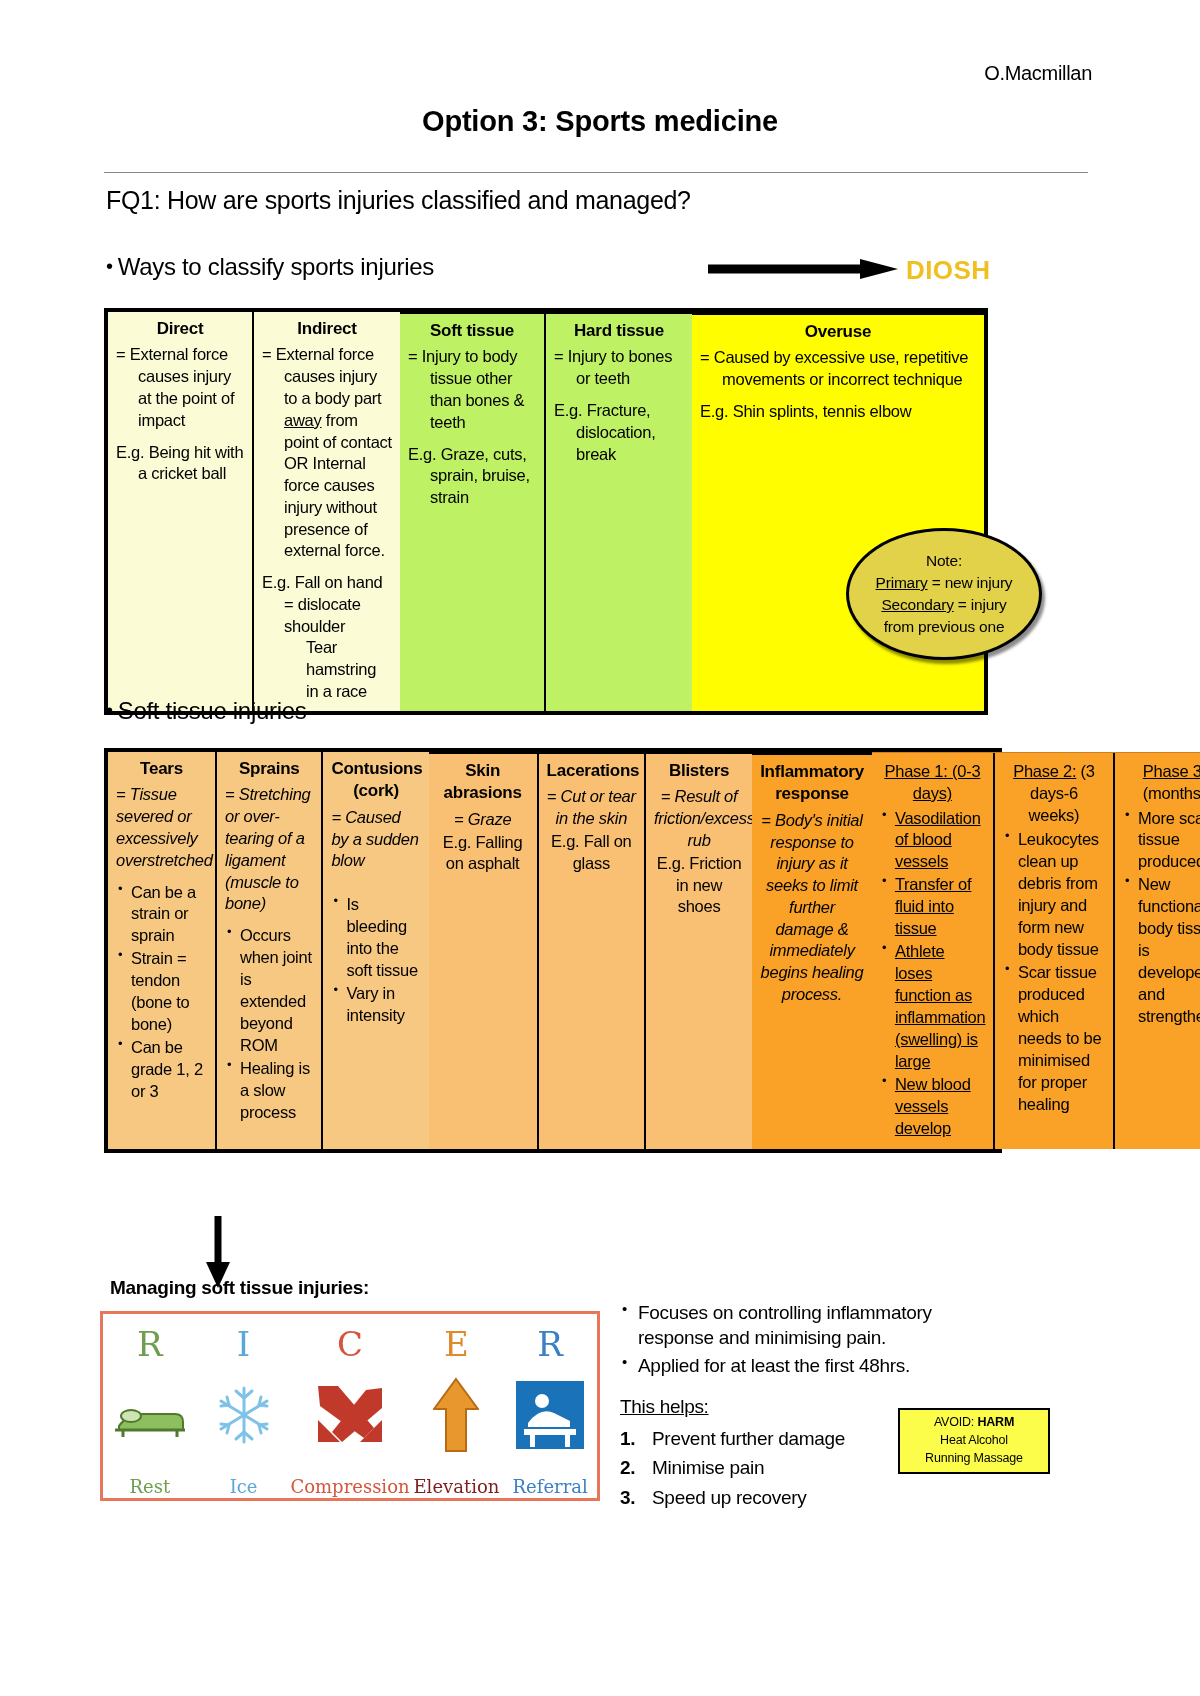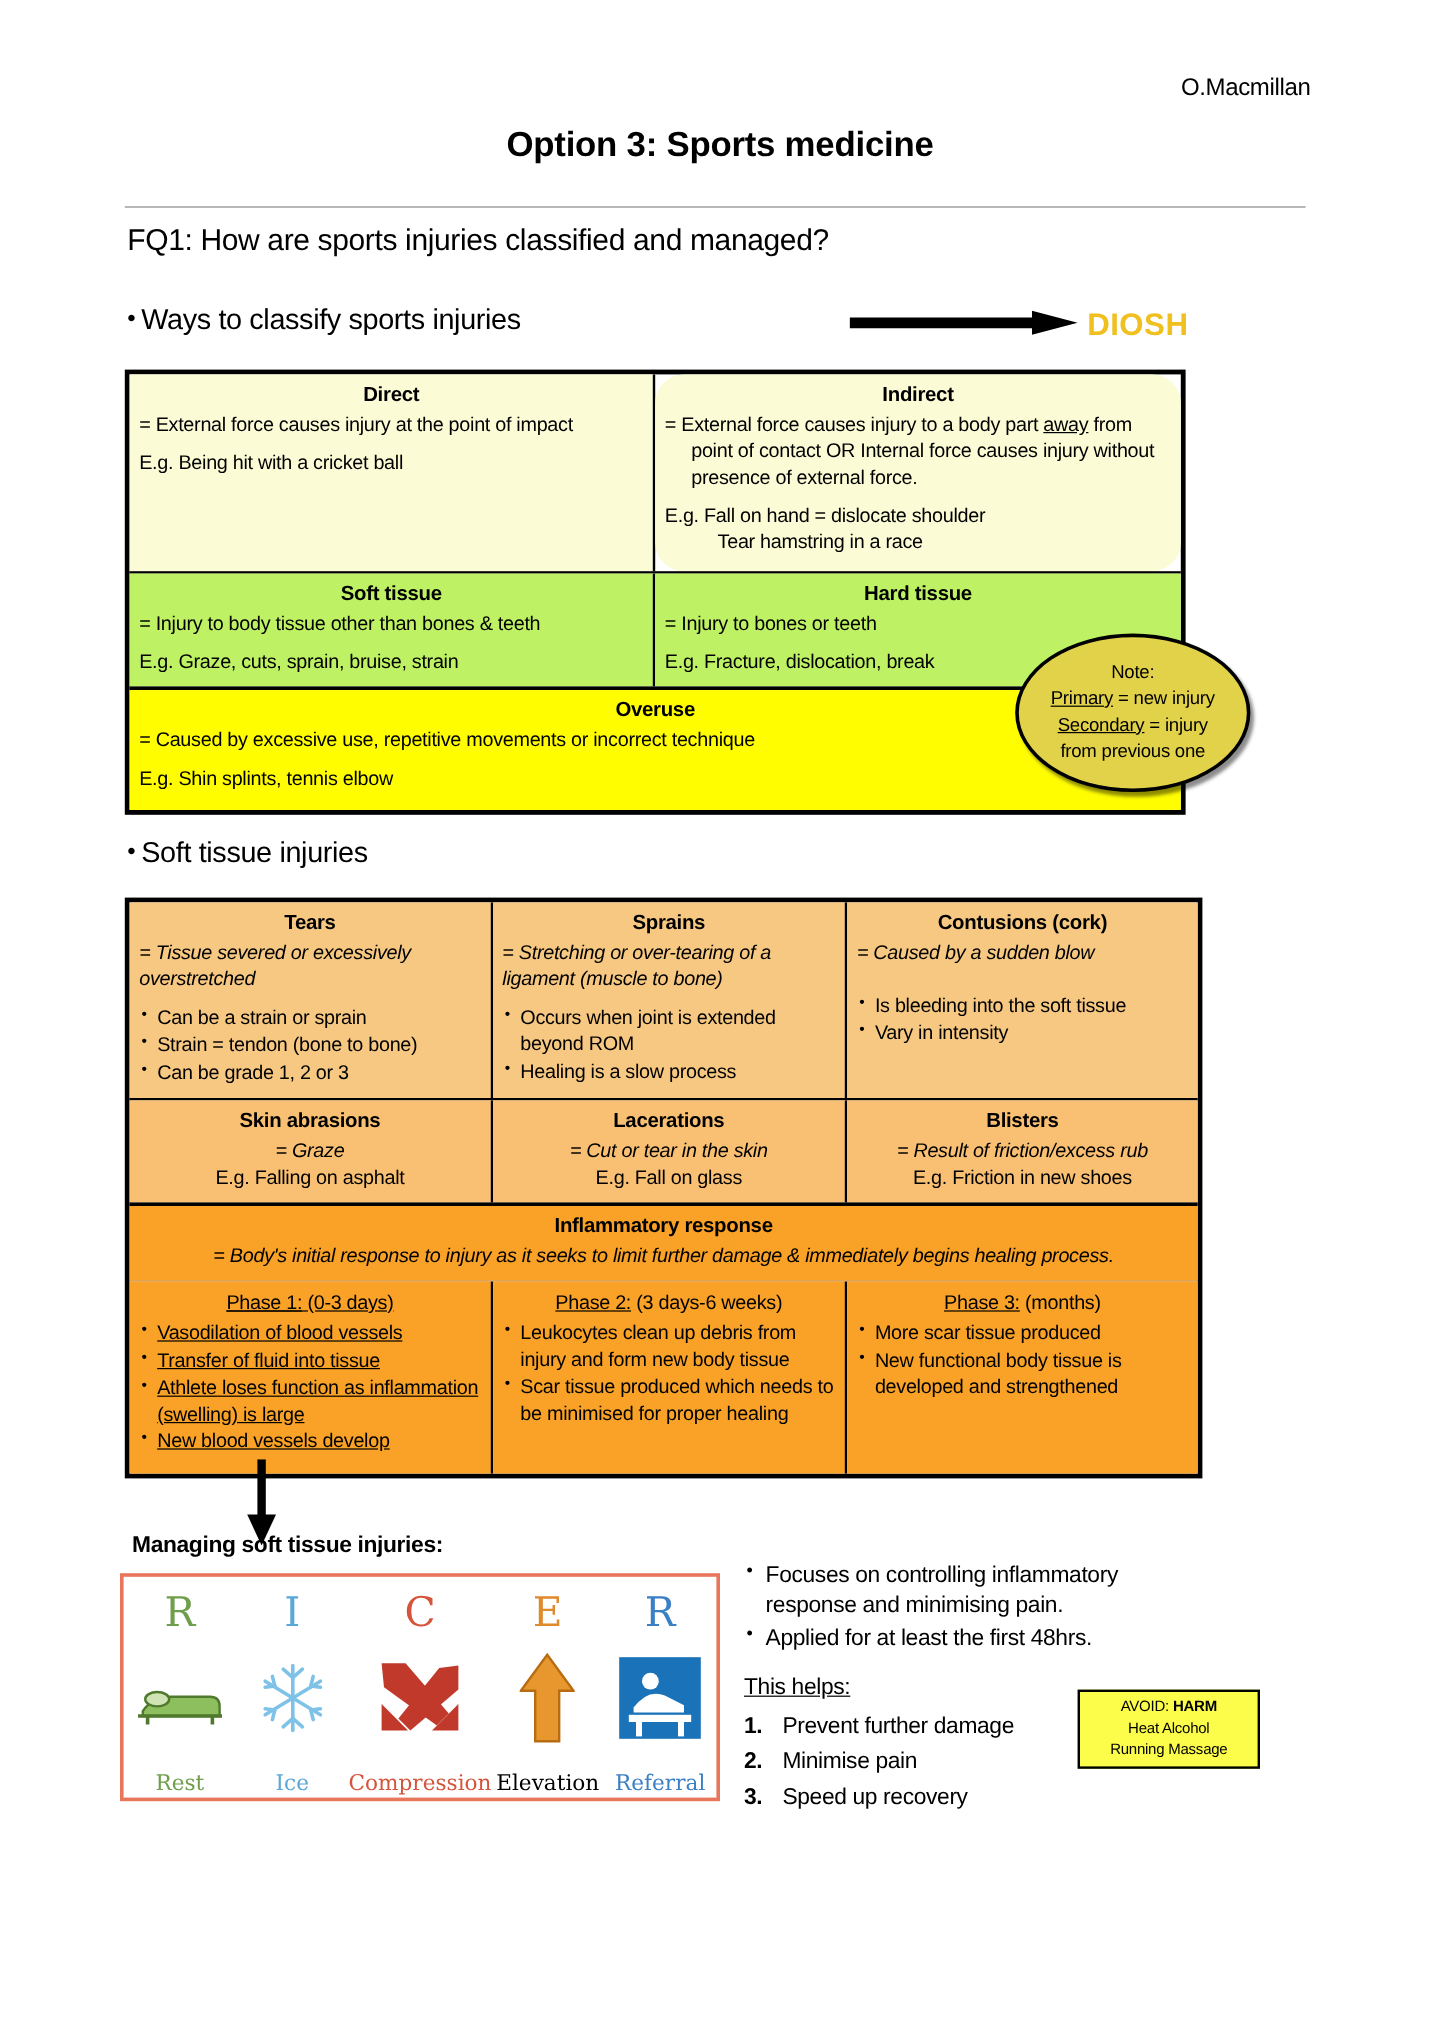--- a/index.html
+++ b/index.html
@@ -45,21 +45,21 @@
   .diosh-label {
     position:absolute; left:906px; top:255px;
     font-size:26px; font-weight:bold; color:#f0c020;
     letter-spacing:0.4px;
   }
 
   
   .tbl {
     position:absolute;
     border:4px solid #000;
-    display:flex; flex-direction:column;
+    display:flex; flex-direction:row;
   }
   .trow { display:flex; width:100%; }
   .tcell {
     padding:6px 8px 8px 8px;
     font-size:16.5px; line-height:1.32; letter-spacing:-0.25px;
   }
   .tcell .hd {
     display:block; text-align:center; font-weight:bold;
     font-size:17px; margin-bottom:4px;
   }
@@ -76,21 +76,21 @@
     line-height:1.33;
   }
   ul.b li:before {
     content:"\2022"; position:absolute; left:2px; top:-2px; font-size:13px;
   }
 
   
   #classify { left:104px; top:308px; width:884px; }
   #classify .r1 .tcell { background:#fbfbd6; }
   #classify .r1 .c1 { width:50%; border-right:2.5px solid #000; min-height:164px; }
-  #classify .r1 .c2 { width:50%;border-radius:24px; }
+  #classify .r1 .c2 { width:50%; }
   #classify .r2 { border-top:2.5px solid #000; }
   #classify .r2 .tcell { background:#bef264; }
   #classify .r2 .c1 { width:50%; border-right:2.5px solid #000; }
   #classify .r2 .c2 { width:50%; }
   #classify .r3 { border-top:3.5px solid #000; }
   #classify .r3 .tcell { background:#fffd00; width:100%; padding-bottom:14px; }
 
   
   .note-ellipse {
     position:absolute; left:846px; top:528px;
@@ -391,21 +391,21 @@
       <div class="ricer-word" style="color:#d4553c">Compression</div>
     </div>
 
     <div class="ricer-col">
       <div class="ricer-letter" style="color:#e08a2e">E</div>
       <div class="ricer-img">
         <svg width="46" height="76" viewBox="0 0 46 76">
           <polygon points="23,2 45,32 33,32 33,74 13,74 13,32 1,32" fill="#e8962e" stroke="#b86c12" stroke-width="2"></polygon>
         </svg>
       </div>
-      <div class="ricer-word" style="color:#000000">Elevation</div>
+      <div class="ricer-word" style="color:#7f1d1d">Elevation</div>
     </div>
 
     <div class="ricer-col">
       <div class="ricer-letter" style="color:#3b7fc4">R</div>
       <div class="ricer-img">
         <svg width="72" height="72" viewBox="0 0 72 72">
           <rect x="2" y="2" width="68" height="68" fill="#1a72b8"></rect>
           <circle cx="28" cy="22" r="7" fill="#fff"></circle>
           <path d="M14 44 Q26 28 40 34 L56 42 L56 48 L14 48 Z" fill="#fff"></path>
           <rect x="10" y="50" width="52" height="6" fill="#fff"></rect>

